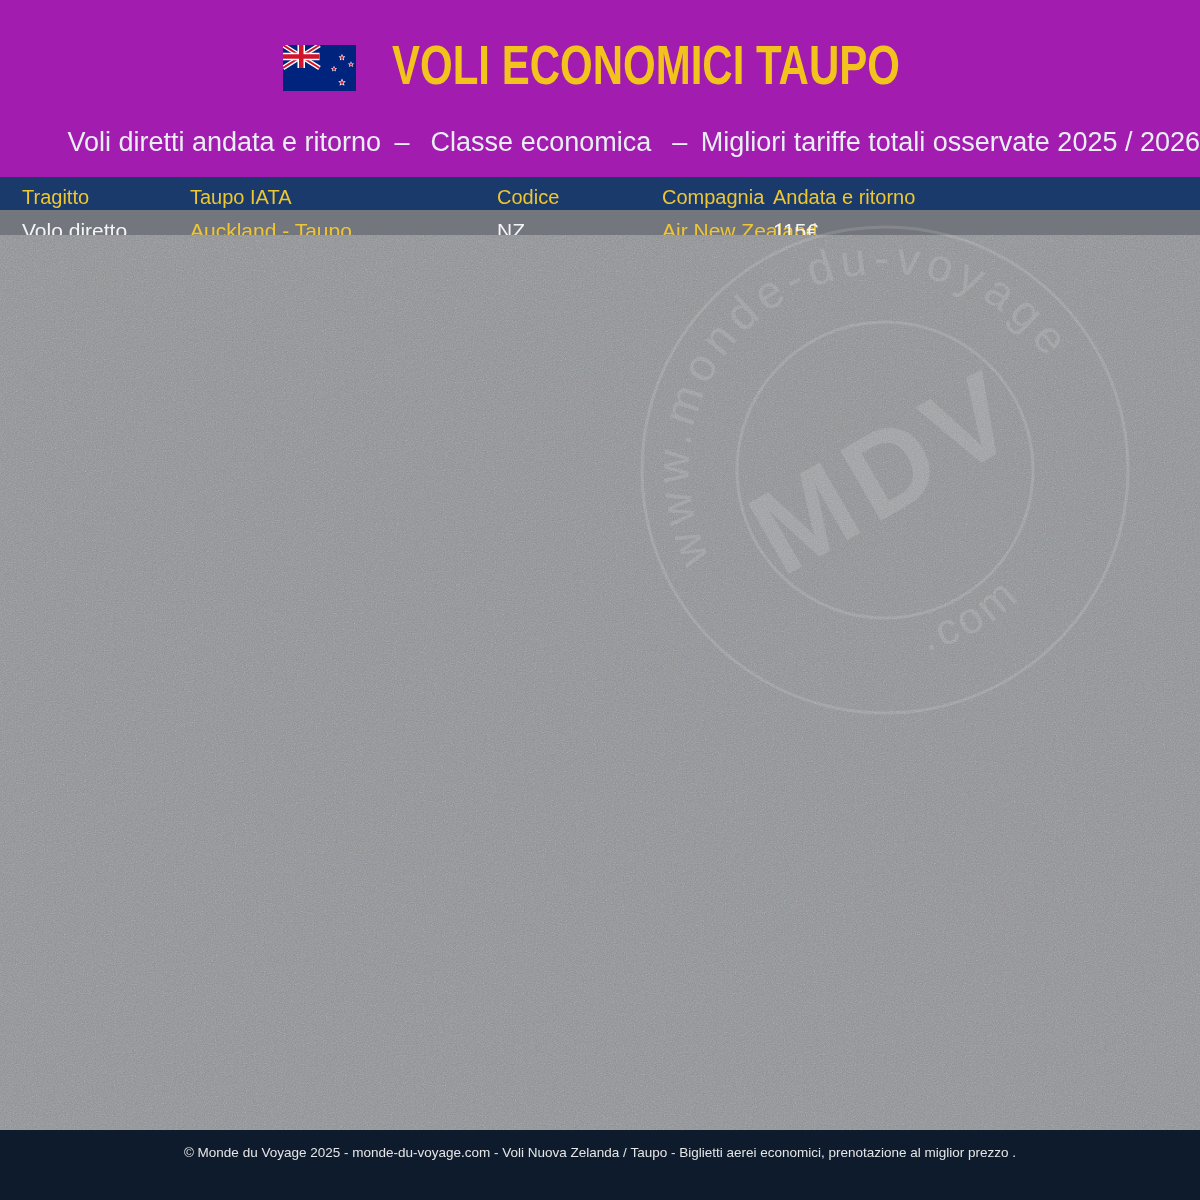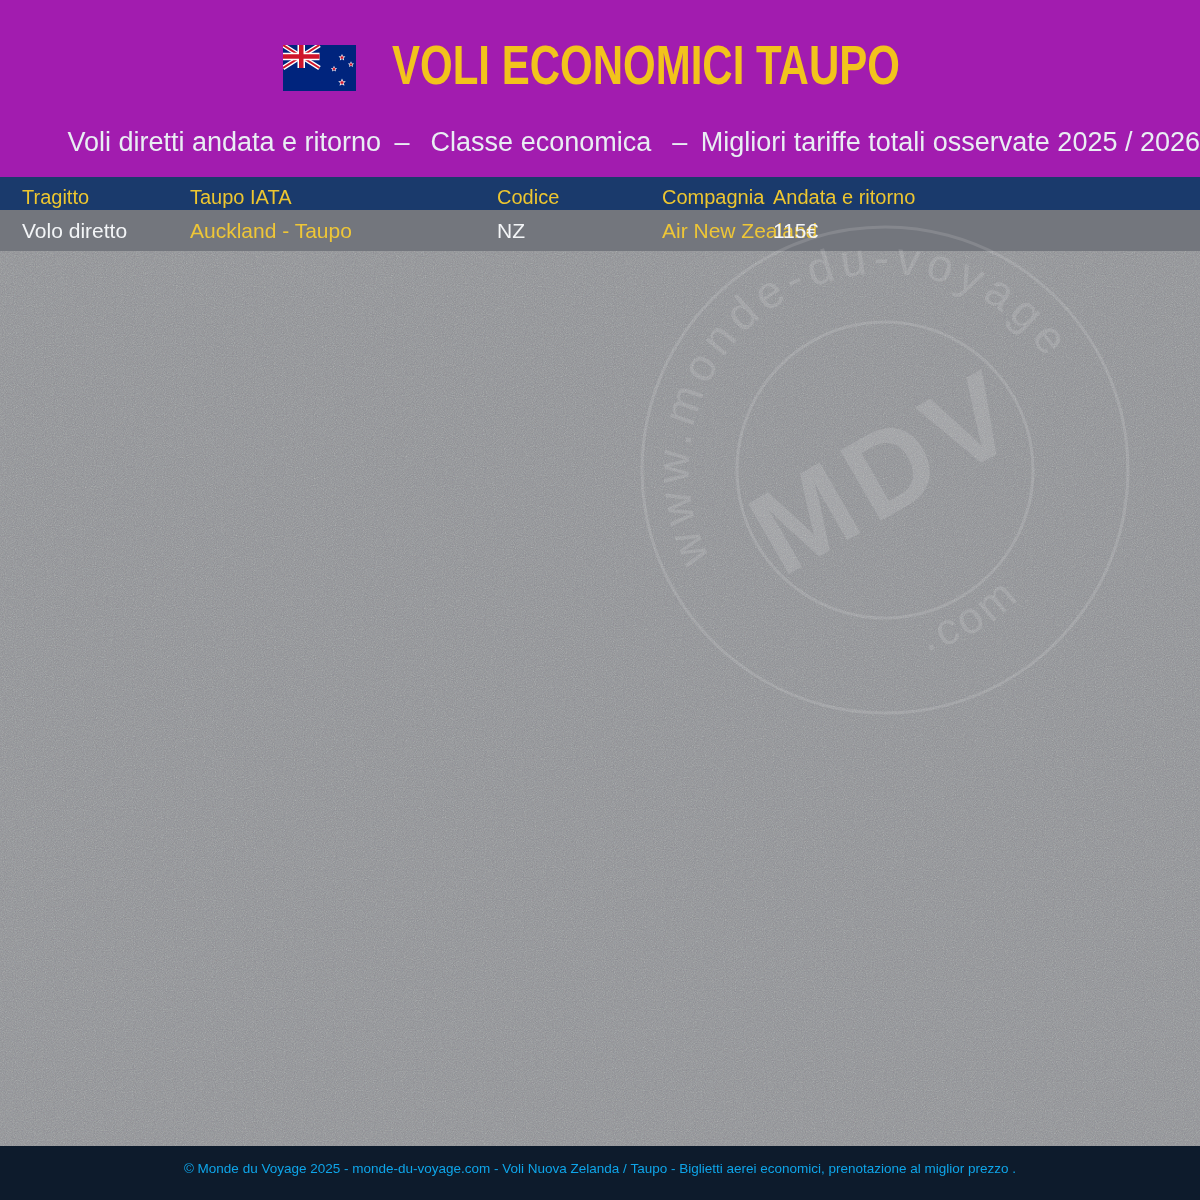--- a/index.html
+++ b/index.html
@@ -23,38 +23,38 @@
   }
   
   .grid{
     display:grid;
     grid-template-columns:168px 307px 165px 111px 230px 1fr;
     padding:0 20px 0 22px;box-sizing:border-box;width:1200px;
     white-space:nowrap;
   }
   .thead{height:33px;line-height:41px;background:#1a3a6c;color:#edc630;font-size:20px;}
   .thead .c-last{}
-  .trow{height:41px;line-height:41px;background:#73767d;font-size:21px;}
+  .trow{height:25px;line-height:41px;background:#73767d;font-size:21px;}
   .trow .white{color:#f3f5f7;}
   .trow .yellow{color:#eec637;}
   .trow .c-last{text-align:left;padding-right:92px;}
   
   .noise-area{position:relative;height:895px;background:#8f9195;overflow:hidden;}
   .noise-svg{position:absolute;left:0;top:0;width:1200px;height:895px;display:block;}
   
   .watermark{
     position:absolute;left:0;top:177px;width:1200px;height:977px;
     pointer-events:none;z-index:5;display:block;
   }
   .wm-ring{fill:none;stroke:rgba(255,255,255,0.13);}
   .wm-text{fill:rgba(255,255,255,0.13);font-family:"Liberation Sans",sans-serif;}
   
   .footer{
     height:46px;line-height:46px;background:#0d1b2c;text-align:center;
-    font-size:13.5px;color:#0ea5e9;white-space:nowrap;
+    font-size:13.5px;color:#e5e5e5;white-space:nowrap;
   }
 </style>
 </head>
 <body>
 
 <div class="top">
   <svg class="flag" viewBox="0 0 146 92" aria-hidden="true">
     <defs>
       <polygon id="star5" points="0,-10 2.94,-3.24 9.51,-3.09 4.76,1.24 5.88,8.09 0,4.2 -5.88,8.09 -4.76,1.24 -9.51,-3.09 -2.94,-3.24"></polygon>
     </defs>

